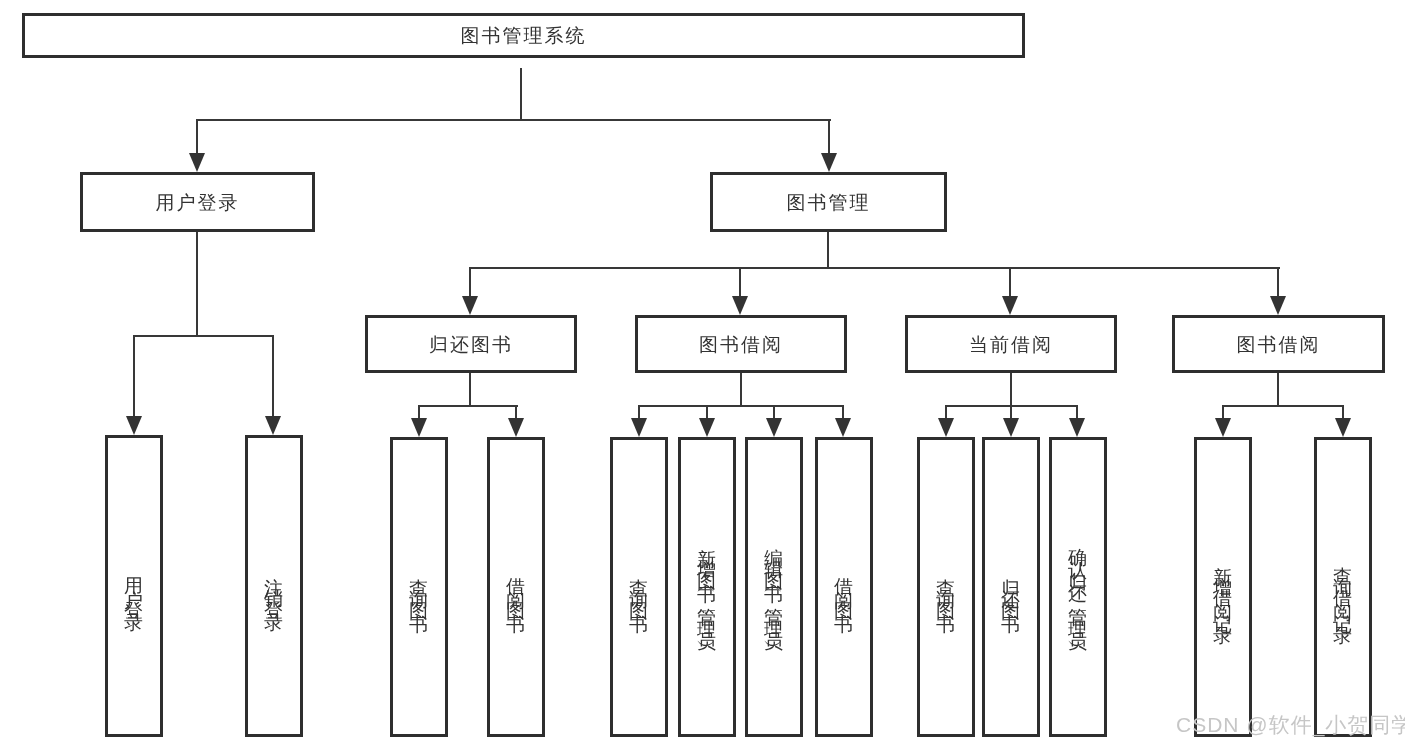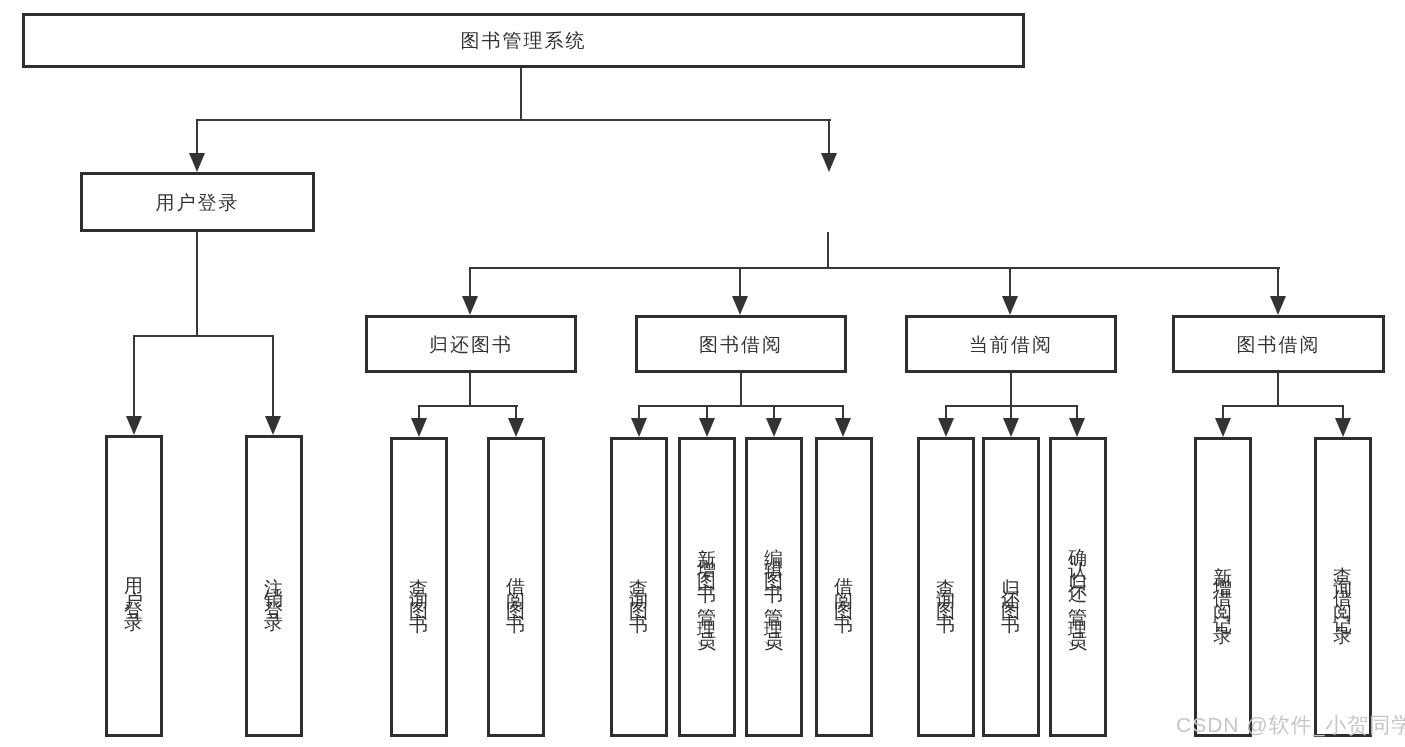--- a/index.html
+++ b/index.html
@@ -107,23 +107,24 @@
   <div class="arrow" style="left:1003px; top:418px;"></div>
   <div class="arrow" style="left:1069px; top:418px;"></div>
 
   <div class="line" style="left:1277px; top:373px; width:2px; height:34px;"></div>
   <div class="line" style="left:1222px; top:405px; width:122px; height:2px;"></div>
   <div class="line" style="left:1222px; top:405px; width:2px; height:15px;"></div>
   <div class="line" style="left:1342px; top:405px; width:2px; height:15px;"></div>
   <div class="arrow" style="left:1215px; top:418px;"></div>
   <div class="arrow" style="left:1335px; top:418px;"></div>
 
-  <div class="node" style="left:22px; top:13px; width:1003px; height:55px;">图书管理系统</div>
+  <div class="node" style="left:22px; top:13px; width:1003px; height:45px;">图书管理系统</div>
 
   <div class="node" style="left:80px; top:172px; width:235px; height:60px;">用户登录</div>
+  <div class="node" style="left:710px; top:172px; width:237px; height:60px;">图书管理</div>
 
   <div class="node" style="left:365px; top:315px; width:212px; height:58px;">归还图书</div>
   <div class="node" style="left:905px; top:315px; width:212px; height:58px;">当前借阅</div>
   <div class="node" style="left:635px; top:315px; width:212px; height:58px;">图书借阅</div>
   <div class="node" style="left:1172px; top:315px; width:213px; height:58px;">图书借阅</div>
 
   <div class="node leaf" style="left:105px; top:435px; width:58px; height:302px;">用户登录</div>
   <div class="node leaf" style="left:245px; top:435px; width:58px; height:302px;">注销登录</div>
 
   <div class="node leaf" style="left:390px; top:437px; width:58px; height:300px;">查询图书</div>

